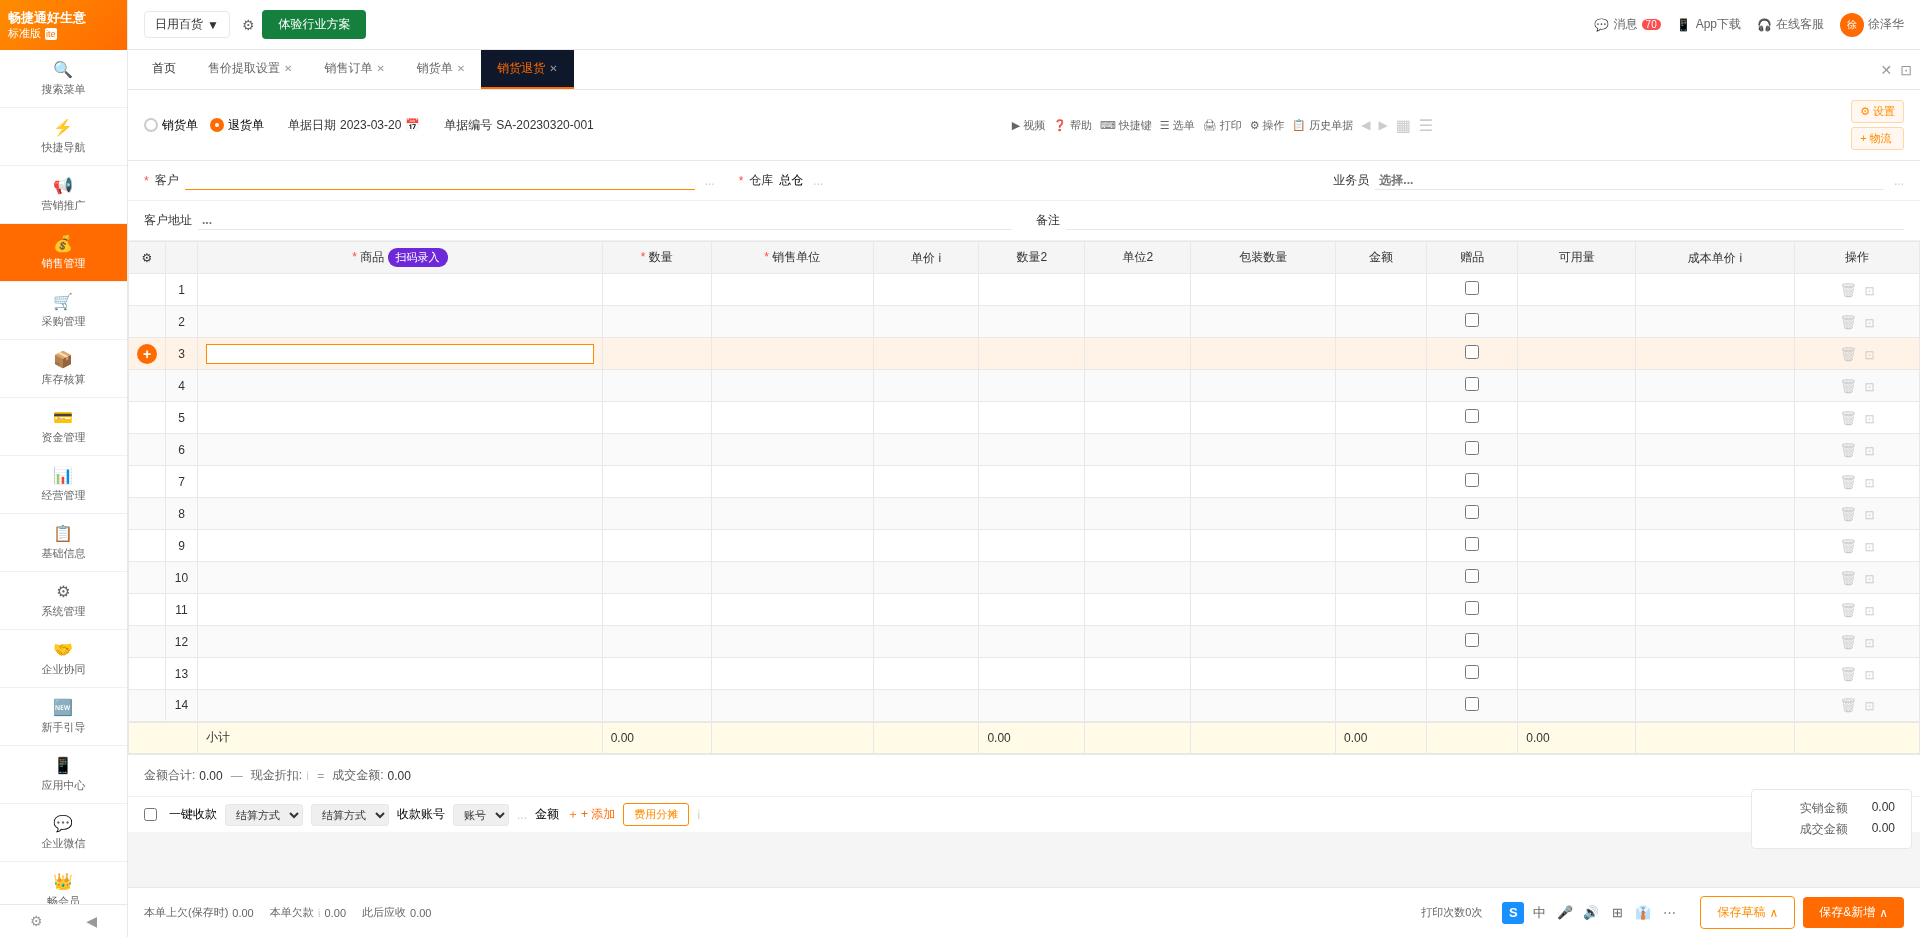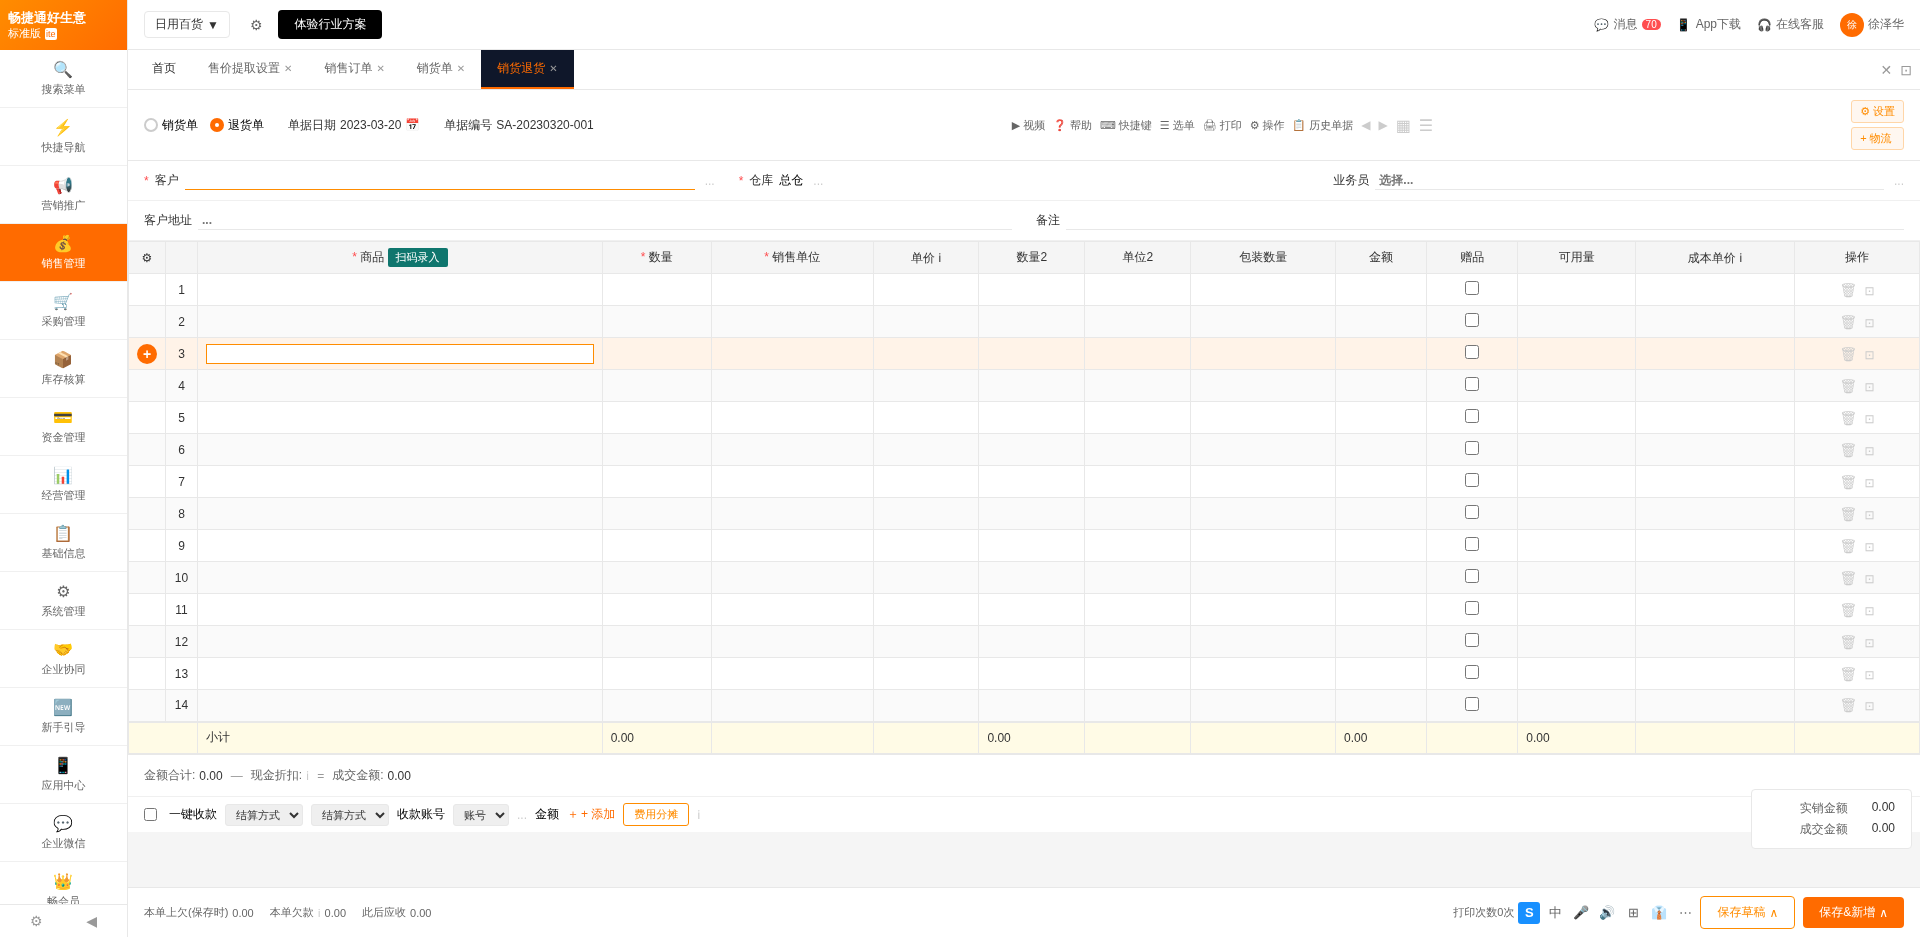--- a/index.html
+++ b/index.html
@@ -18,23 +18,23 @@
     .sidebar-item.active { background: #ff6b00; color: #fff; }
     .sidebar-item .icon { font-size: 16px; }
     .sidebar-bottom { padding: 8px; display: flex; justify-content: space-around; border-top: 1px solid #e8e8e8; }
     .sidebar-bottom-btn { color: #999; cursor: pointer; font-size: 14px; }
     
     
     .main { flex: 1; display: flex; flex-direction: column; overflow: hidden; }
     
     
     .topbar { height: 50px; background: #fff; display: flex; align-items: center; justify-content: space-between; padding: 0 16px; border-bottom: 1px solid #e8e8e8; flex-shrink: 0; }
-    .topbar-left { display: flex; align-items: center; gap: 16px; }
+    .topbar-left { display: flex; align-items: center; gap: 8px; }
     .daily-select { display: flex; align-items: center; gap: 4px; border: 1px solid #e8e8e8; border-radius: 4px; padding: 4px 10px; color: #333; cursor: pointer; font-size: 12px; }
-    .topbar-btn { background: #000000; color: #fff; border: none; border-radius: 4px; padding: 6px 16px; cursor: pointer; font-size: 12px; }
+    .topbar-btn { background: #15803d; color: #fff; border: none; border-radius: 4px; padding: 6px 16px; cursor: pointer; font-size: 12px; }
     .topbar-settings { color: #666; cursor: pointer; font-size: 14px; margin-left: 4px; }
     .topbar-right { display: flex; align-items: center; gap: 16px; font-size: 12px; color: #666; }
     .topbar-right-item { display: flex; align-items: center; gap: 4px; cursor: pointer; }
     .msg-badge { background: #ff4d4f; color: #fff; border-radius: 8px; padding: 0 4px; font-size: 10px; }
     .user-avatar { width: 24px; height: 24px; border-radius: 50%; background: #ff6b00; display: flex; align-items: center; justify-content: center; color: #fff; font-size: 10px; }
     
     
     .tabbar { background: #fff; display: flex; align-items: center; border-bottom: 1px solid #e8e8e8; flex-shrink: 0; padding: 0 8px; }
     .tab { padding: 10px 16px; font-size: 12px; color: #666; cursor: pointer; border-bottom: 2px solid transparent; display: flex; align-items: center; gap: 4px; white-space: nowrap; }
     .tab.active { color: #ff6b00; border-bottom-color: #ff6b00; font-weight: 500; background: #0f172a; }
@@ -72,21 +72,21 @@
     
     .table-container { overflow-x: auto; }
     .data-table { width: 100%; border-collapse: collapse; }
     .data-table th { background: #f5f5f5; border: 1px solid #e8e8e8; padding: 6px 8px; font-weight: 500; color: #333; white-space: nowrap; font-size: 12px; }
     .data-table td { border: 1px solid #e8e8e8; padding: 4px 8px; font-size: 12px; color: #333; height: 32px; }
     .data-table tr:nth-child(even) td { background: #fafafa; }
     .data-table tr.active-row td { background: #fff3e8; }
     .row-num { color: #999; text-align: center; width: 32px; }
     .th-gear { width: 32px; text-align: center; }
     .th-actions { text-align: center; }
-    .scan-btn { background: #0f766e; color: #fff; border: none; border-radius: 2px; padding: 2px 8px; cursor: pointer; font-size: 11px; }
+    .scan-btn { background: #6d28d9; color: #fff; border: none; border-radius: 9px; padding: 2px 8px; cursor: pointer; font-size: 11px; }
     .checkbox-cell { text-align: center; }
     .table-checkbox { width: 14px; height: 14px; cursor: pointer; }
     .delete-icon { color: #ccc; cursor: pointer; font-size: 14px; margin: 0 2px; }
     .copy-icon { color: #ccc; cursor: pointer; font-size: 12px; margin: 0 2px; }
     .add-row-btn { width: 20px; height: 20px; background: #ff6b00; color: #fff; border-radius: 50%; display: flex; align-items: center; justify-content: center; cursor: pointer; font-size: 14px; font-weight: bold; }
     .table-footer { background: #fffbe6; border-top: 2px solid #e8e8e8; }
     .table-footer td { font-weight: 500; color: #333; }
     
     
     .form-footer { padding: 12px 16px; background: #fff; border-top: 1px solid #e8e8e8; display: flex; align-items: center; gap: 8px; flex-wrap: wrap; }
@@ -825,21 +825,21 @@
         <div class="bottom-info-item">
           <span>本单欠款</span>
           <span style="color:#ccc;">ℹ</span>
           <span style="font-weight:500;">0.00</span>
         </div>
         <div class="bottom-info-item">
           <span>此后应收</span>
           <span style="font-weight:500;">0.00</span>
         </div>
       </div>
-      <div style="display:flex;align-items:center;gap:4px;">
+      <div style="display:flex;align-items:center;gap:20px;">
         <span class="print-count">打印次数0次</span>
         <div class="bottom-tools">
           <span class="tool-icon" style="background:#1890ff;color:#fff;font-weight:bold;">S</span>
           <span class="tool-icon">中</span>
           <span class="tool-icon">🎤</span>
           <span class="tool-icon">🔊</span>
           <span class="tool-icon">⊞</span>
           <span class="tool-icon">👔</span>
           <span class="tool-icon">⋯</span>
         </div>

